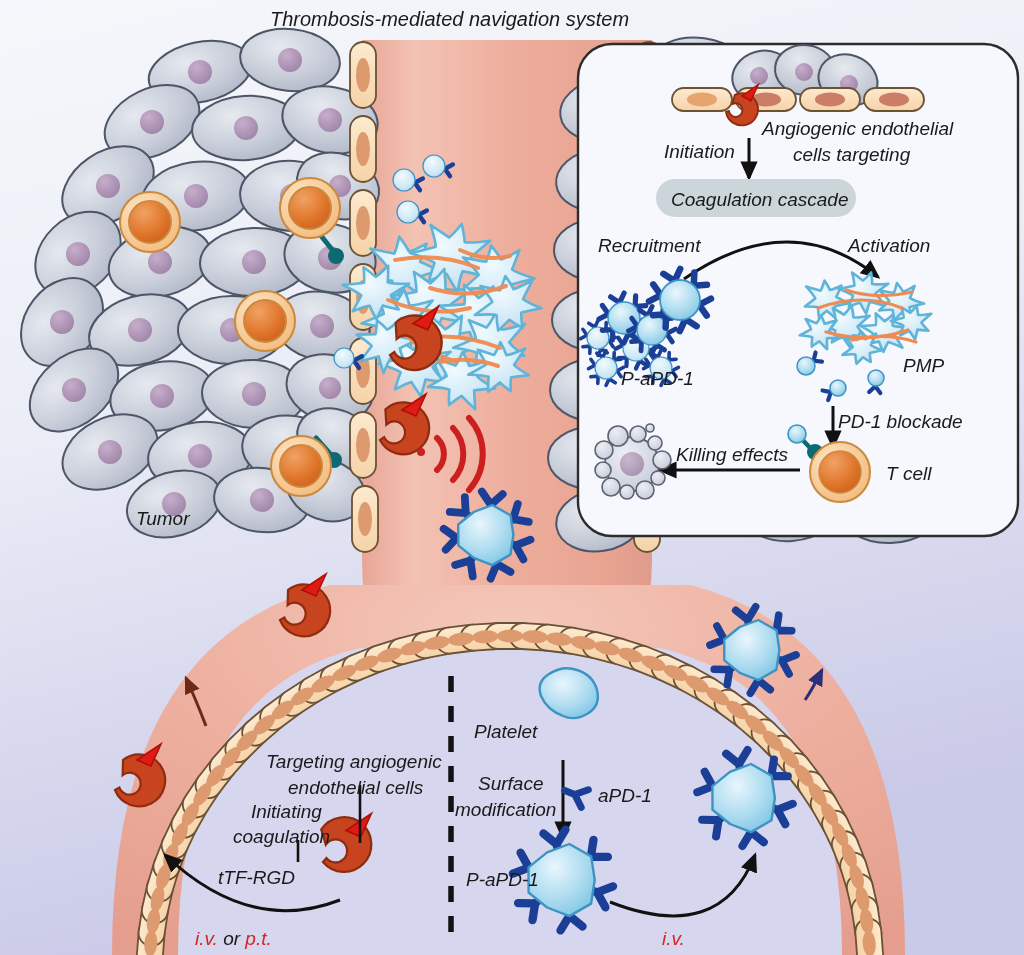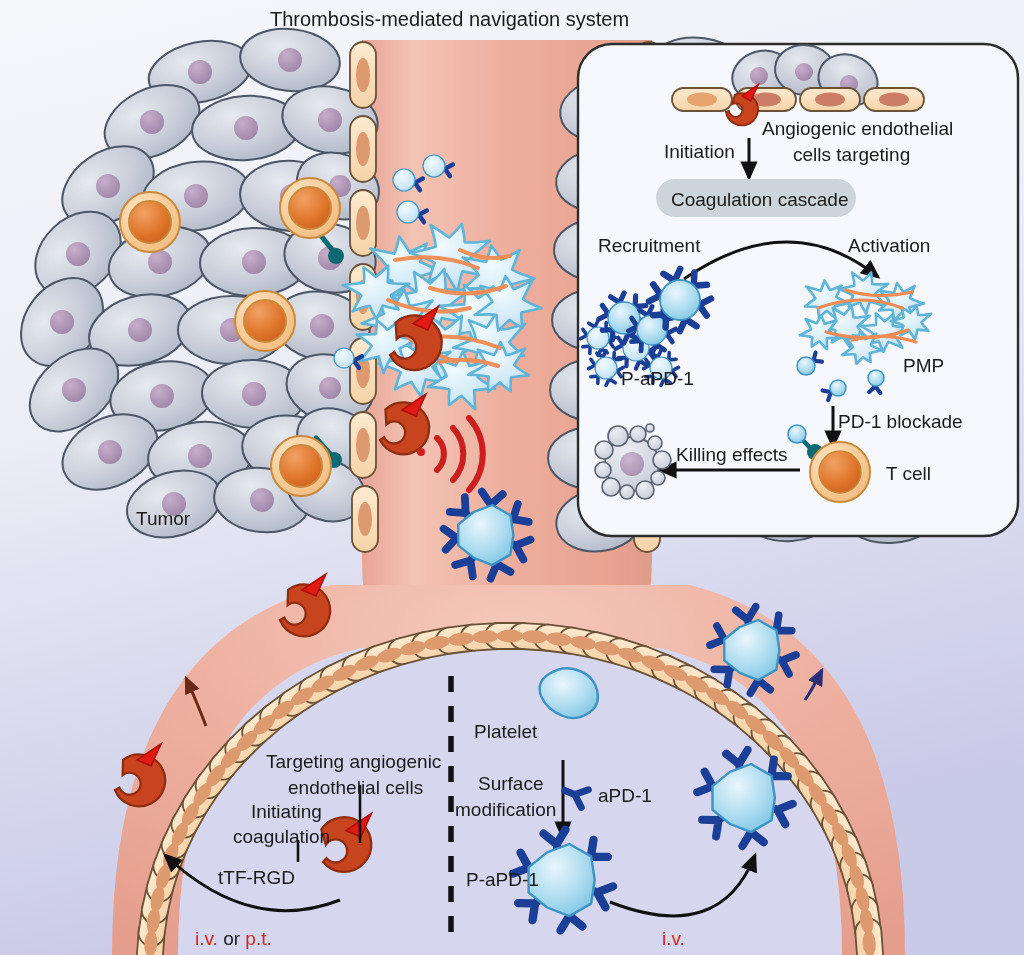--- a/index.html
+++ b/index.html
@@ -2,21 +2,21 @@
 <html><head>
 <meta charset="utf-8">
 <title>Thrombosis-mediated navigation system</title>
 <style>
   html,body{margin:0;padding:0;}
   body{
     width:1024px;height:955px;overflow:hidden;
     font-family:"Liberation Sans", sans-serif;
     background:#ffffff;
   }
-  #stage{position:relative;width:1024px;height:955px;overflow:hidden;}
+  #stage{position:relative;width:1024px;height:955px;overflow:hidden;font-style:italic;}
   #stage svg.layer{position:absolute;top:0;left:0;width:1024px;height:955px;}
   .txt{font-family:"Liberation Sans", sans-serif;fill:#1a1a1a;}
   .title{font-size:20px;}
   .lbl{font-size:19px;}
   .red{fill:#d6241f;}
 </style>
 </head>
 <body>
 
 <div id="stage">

